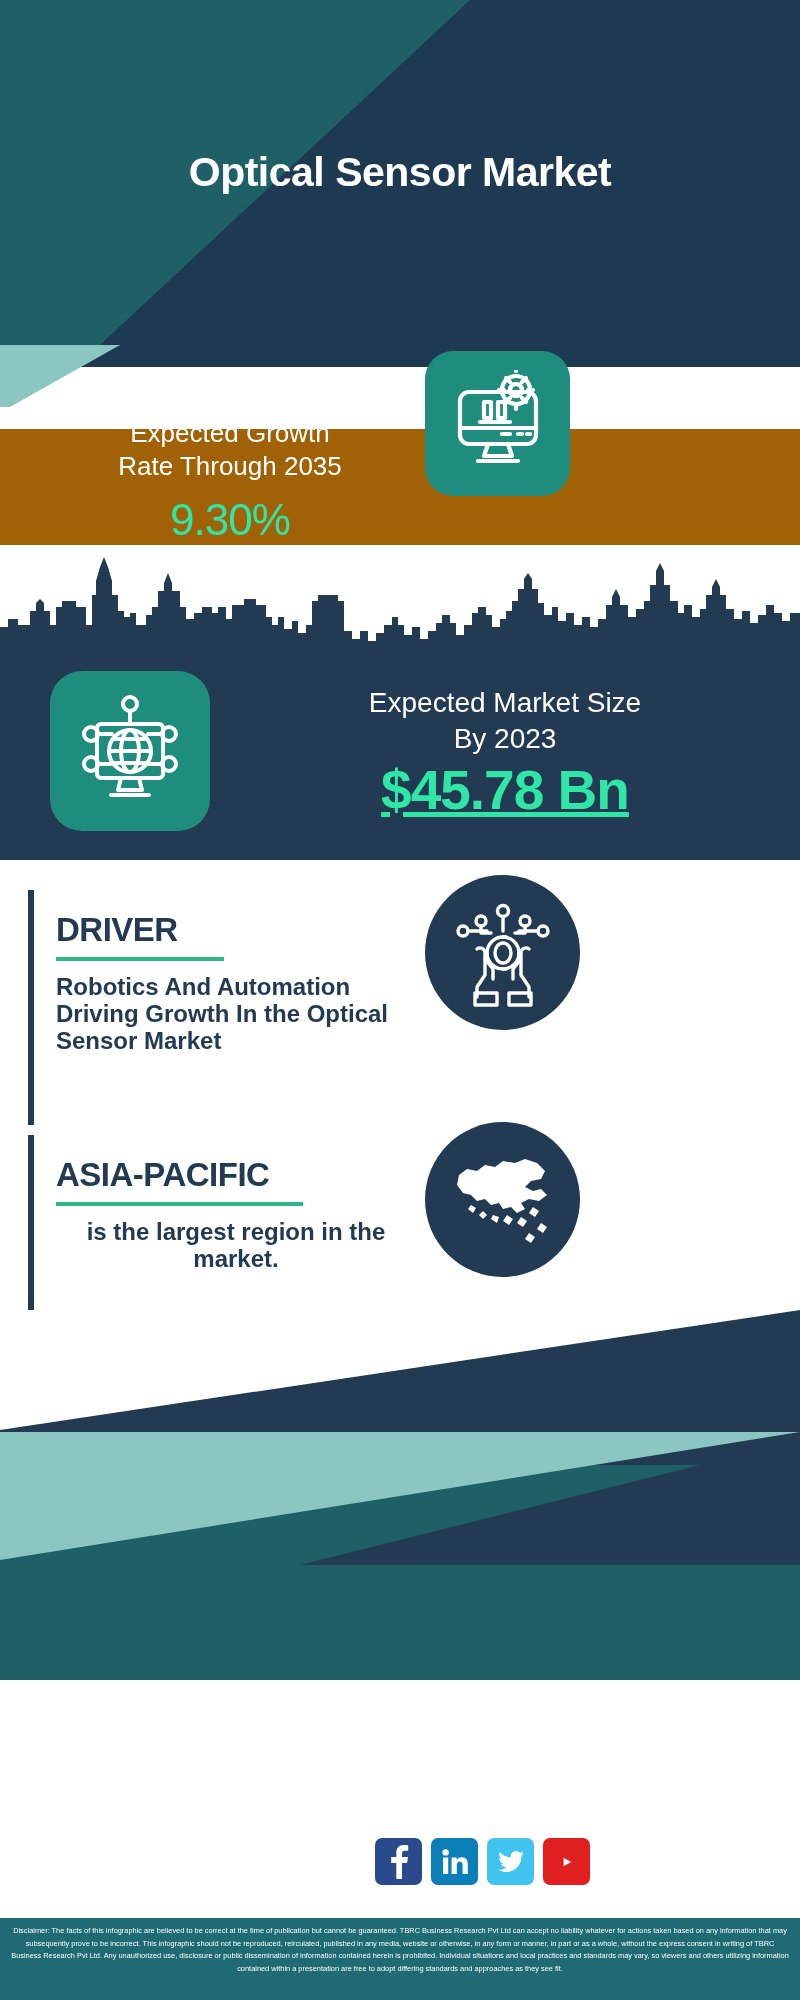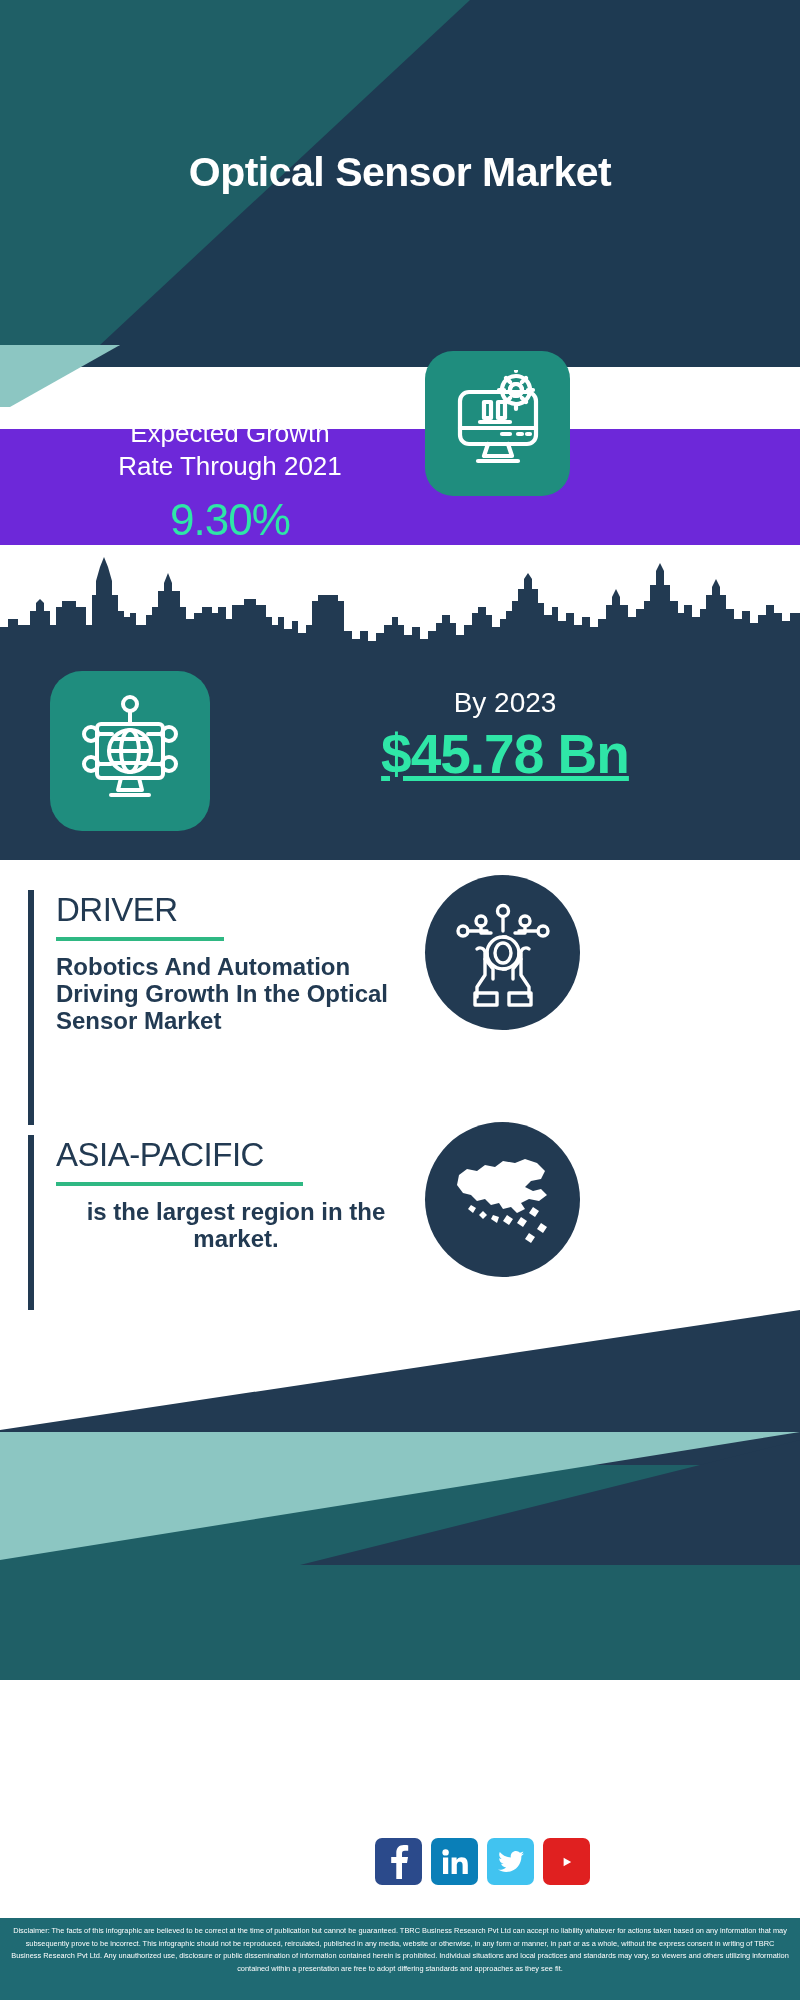--- a/index.html
+++ b/index.html
@@ -43,21 +43,21 @@
   }
   .band-white .teal-wedge {
     position:absolute; left:0; top:0; width:800px; height:84px;
     background:#8cc6c2;
     clip-path:polygon(0 0, 120px 0, 10px 62px, 0 62px);
   }
 
   
   .growth {
     position:absolute; left:0; top:429px; width:800px; height:116px;
-    background:#6d28d9;
+    background:#a16207;
   }
   .growth-inner {
     position:absolute; left:0; top:0; width:800px; height:116px;
   }
   .growth-text {
     position:absolute; left:40px; top:-12px; width:380px;
     text-align:center; color:#ffffff;
   }
   .growth-label { font-size:26px; line-height:33px; color:#ffffff; }
   .growth-value {
@@ -108,22 +108,22 @@
   }
   .card {
     position:absolute; left:28px; width:744px;
     border-left:6px solid #223a52;
     padding-left:22px;
   }
   .card-driver { top:30px; height:235px; }
   .card-region { top:275px; height:195px; }
 
   .card-heading {
-    font-size:33px; font-weight:normal; color:#223a52;
-    letter-spacing:-0.5px; line-height:40px;
+    font-size:33px; font-weight:bold; color:#223a52;
+    letter-spacing:-0.5px; line-height:40px;margin-top:20px;
   }
   .card-rule {
     width:168px; height:4px; background:#2fb883; margin:7px 0 12px 0;
   }
   .card-rule.wide { width:247px; }
   .card-body {
     font-size:24px; font-weight:bold; color:#223a52;
     line-height:27px; max-width:360px;
   }
   .card-body.normal { font-weight:bold;text-align:center; }
@@ -200,21 +200,21 @@
 
   <div class="band-white">
     <div class="dark-wedge"></div>
     <div class="teal-wedge"></div>
   </div>
 
   <div class="growth">
     <div class="growth-inner">
       <div class="growth-text">
         <div class="growth-label">Expected Growth</div>
-        <div class="growth-label">Rate Through 2021</div>
+        <div class="growth-label">Rate Through 2035</div>
         <div class="growth-value">9.30%</div>
       </div>
       <div class="icon-it">
         <svg width="108" height="108" viewBox="0 0 108 108" fill="none" stroke="#ffffff" stroke-width="4.2" stroke-linecap="round" stroke-linejoin="round">
           <rect x="16" y="22" width="76" height="52" rx="9"></rect>
           <line x1="16" y1="58" x2="92" y2="58"></line>
           <rect x="40" y="32" width="7" height="16"></rect>
           <rect x="54" y="32" width="7" height="16"></rect>
           <line x1="36" y1="52" x2="66" y2="52"></line>
           <line x1="58" y1="64" x2="66" y2="64"></line>
@@ -254,20 +254,21 @@
         <circle cx="61" cy="61" r="21"></circle>
         <ellipse cx="61" cy="61" rx="9" ry="21"></ellipse>
         <line x1="40" y1="61" x2="82" y2="61"></line>
         <line x1="44" y1="49" x2="78" y2="49"></line>
         <line x1="44" y1="73" x2="78" y2="73"></line>
         <path d="M52 88 L49 100 L73 100 L70 88"></path>
         <line x1="42" y1="105" x2="80" y2="105"></line>
       </svg>
     </div>
     <div class="market-text">
+      <div class="market-label">Expected Market Size</div>
       <div class="market-label">By 2023</div>
       <div class="market-value">$45.78 Bn</div>
     </div>
   </div>
 
   <div class="cards">
 
     <div class="card card-driver">
       <div class="card-heading">DRIVER</div>
       <div class="card-rule"></div>

